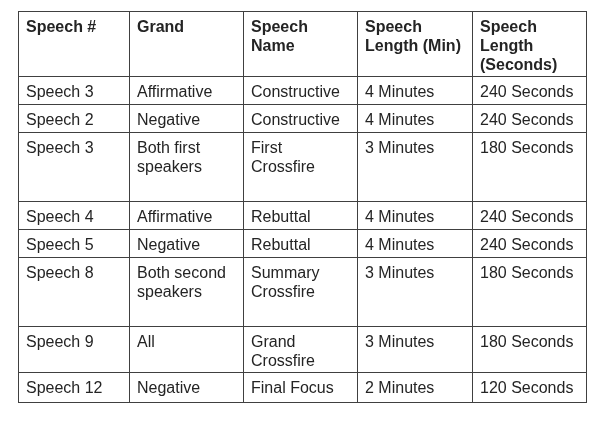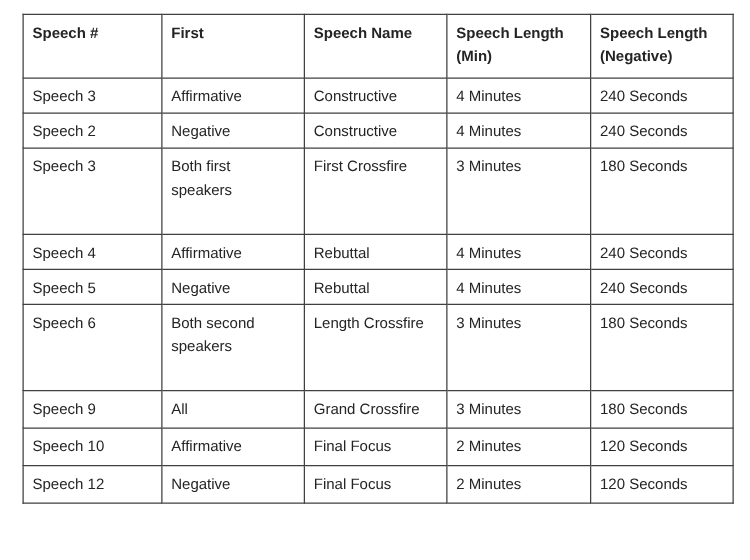--- a/index.html
+++ b/index.html
@@ -25,21 +25,21 @@
     width: 568px;
     border-collapse: collapse;
     table-layout: fixed;
   }
   .speech-table th,
   .speech-table td {
     border: 1px solid #404040;
     vertical-align: top;
     text-align: left;
     padding: 5px 7px 2px 7px;
-    font-size: 12px;
+    font-size: 16px;
     line-height: 19px;
     color: #242424;
     overflow: hidden;
     font-weight: normal;
   }
   .speech-table thead tr { height: 51px; }
   .speech-table thead th { font-weight: bold; }
   .speech-table tbody tr { height: 28px; }
   .speech-table tbody tr.tall { height: 69px; }
   .speech-table tbody tr.h30 { height: 30px; margin-top: 26px; }
@@ -52,24 +52,24 @@
     <colgroup>
       <col style="width:111px">
       <col style="width:114px">
       <col style="width:114px">
       <col style="width:115px">
       <col style="width:114px">
     </colgroup>
     <thead>
       <tr>
         <th>Speech #</th>
-        <th>First</th>
+        <th>Grand</th>
         <th>Speech Name</th>
         <th>Speech Length (Min)</th>
-        <th>Speech Length (Negative)</th>
+        <th>Speech Length (Seconds)</th>
       </tr>
     </thead>
     <tbody>
       <tr>
         <td>Speech 3</td>
         <td>Affirmative</td>
         <td>Constructive</td>
         <td>4 Minutes</td>
         <td>240 Seconds</td>
       </tr>
@@ -95,39 +95,32 @@
         <td>240 Seconds</td>
       </tr>
       <tr>
         <td>Speech 5</td>
         <td>Negative</td>
         <td>Rebuttal</td>
         <td>4 Minutes</td>
         <td>240 Seconds</td>
       </tr>
       <tr class="tall">
-        <td>Speech 6</td>
+        <td>Speech 8</td>
         <td>Both second speakers</td>
-        <td>Length Crossfire</td>
+        <td>Summary Crossfire</td>
         <td>3 Minutes</td>
         <td>180 Seconds</td>
       </tr>
       <tr class="h30">
         <td>Speech 9</td>
         <td>All</td>
         <td>Grand Crossfire</td>
         <td>3 Minutes</td>
         <td>180 Seconds</td>
-      </tr>
-      <tr class="h30">
-        <td>Speech 10</td>
-        <td>Affirmative</td>
-        <td>Final Focus</td>
-        <td>2 Minutes</td>
-        <td>120 Seconds</td>
       </tr>
       <tr class="h30">
         <td>Speech 12</td>
         <td>Negative</td>
         <td>Final Focus</td>
         <td>2 Minutes</td>
         <td>120 Seconds</td>
       </tr>
     </tbody>
   </table>

